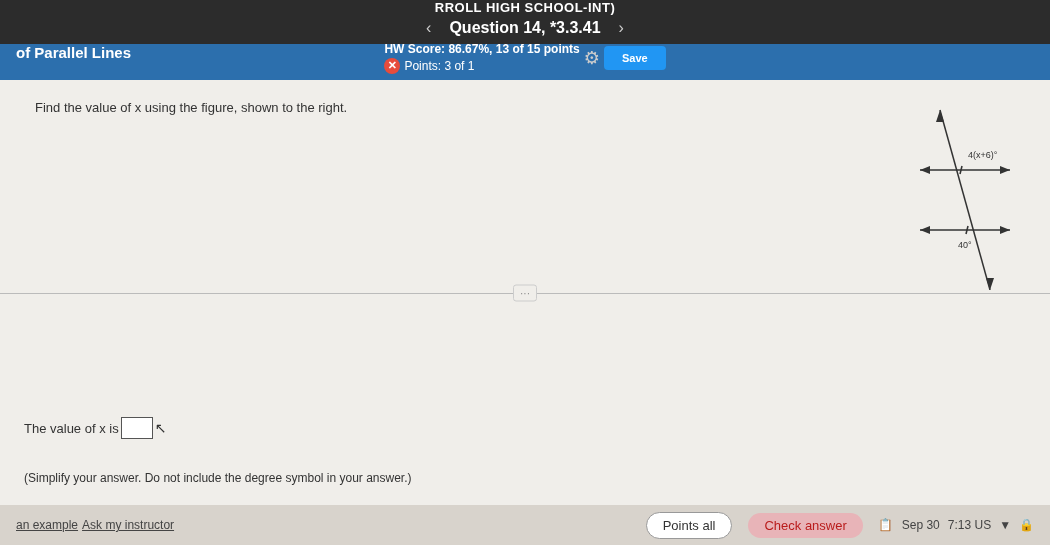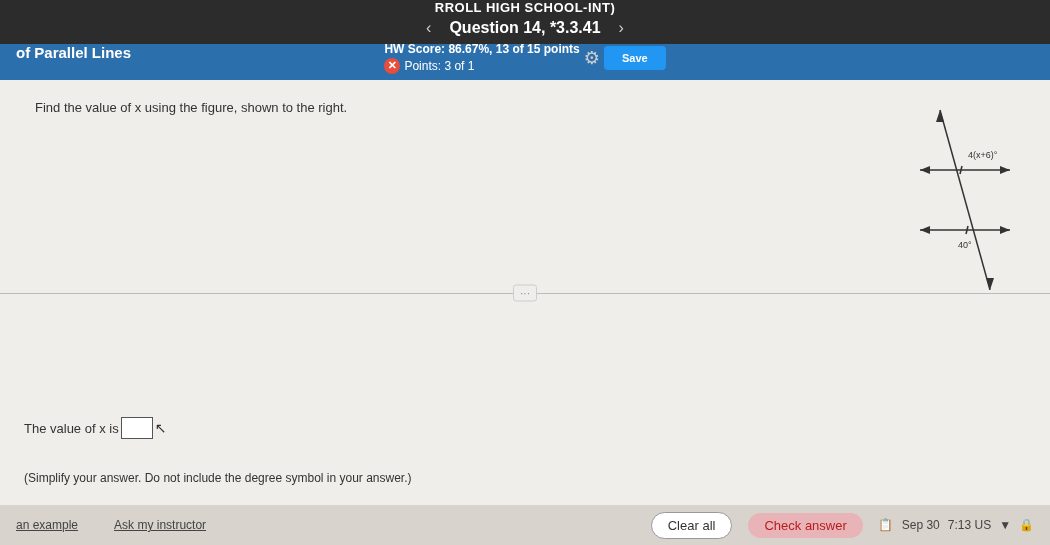--- a/index.html
+++ b/index.html
@@ -192,21 +192,21 @@
       display: flex;
       align-items: center;
       justify-content: space-between;
       padding: 0 16px;
       position: absolute;
       bottom: 0;
     }
     .bottom-left {
       display: flex;
       align-items: center;
-      gap: 36px;
+      gap: 4px;
       font-size: 12px;
       color: #444;
     }
     .bottom-link {
       cursor: pointer;
       color: #444;
       text-decoration: underline;
     }
     .bottom-right {
       display: flex;
@@ -322,21 +322,21 @@
   </div>
 
 </div>
 
 <div class="bottom-bar">
   <div class="bottom-left">
     <span class="bottom-link">an example</span>
     <span class="bottom-link">Ask my instructor</span>
   </div>
   <div class="bottom-right">
-    <button class="clear-all-btn">Clear all</button>
+    <button class="clear-all-btn">Points all</button>
     <button class="check-answer-btn">Check answer</button>
     <div class="bottom-status">
       <span>📋</span>
       <span>Sep 30</span>
       <span>7:13 US</span>
       <span>▼</span>
       <span>🔒</span>
     </div>
   </div>
 </div>

